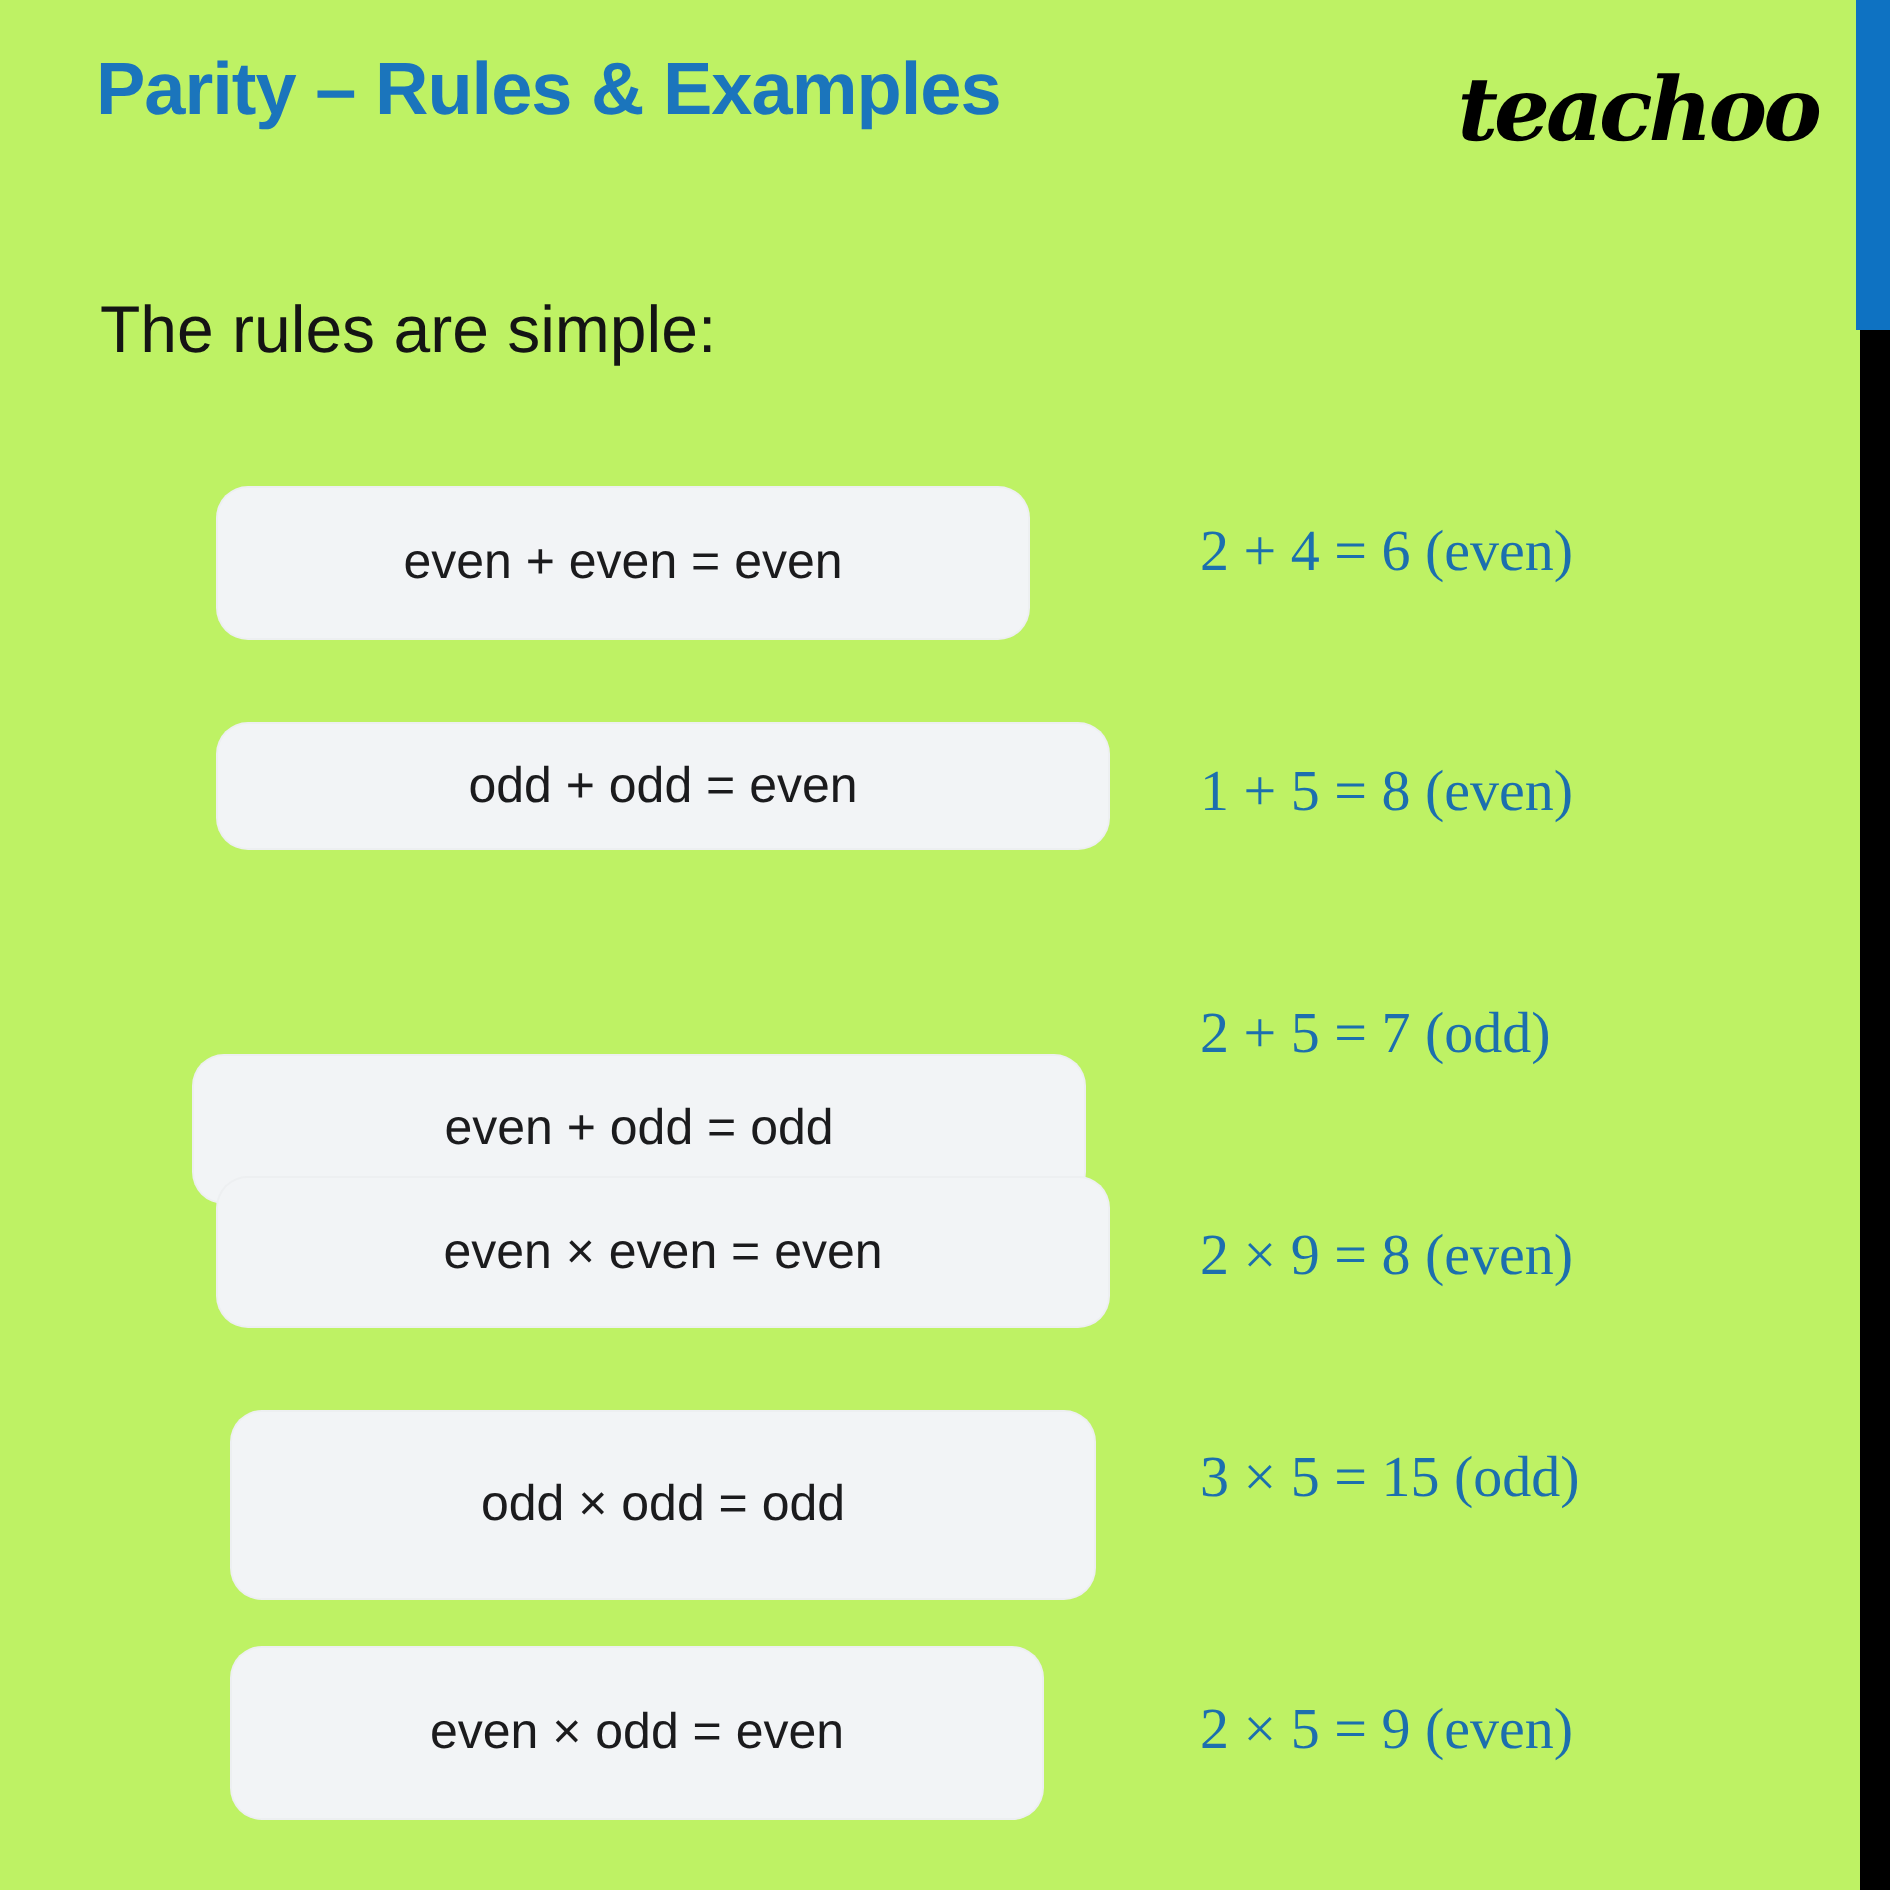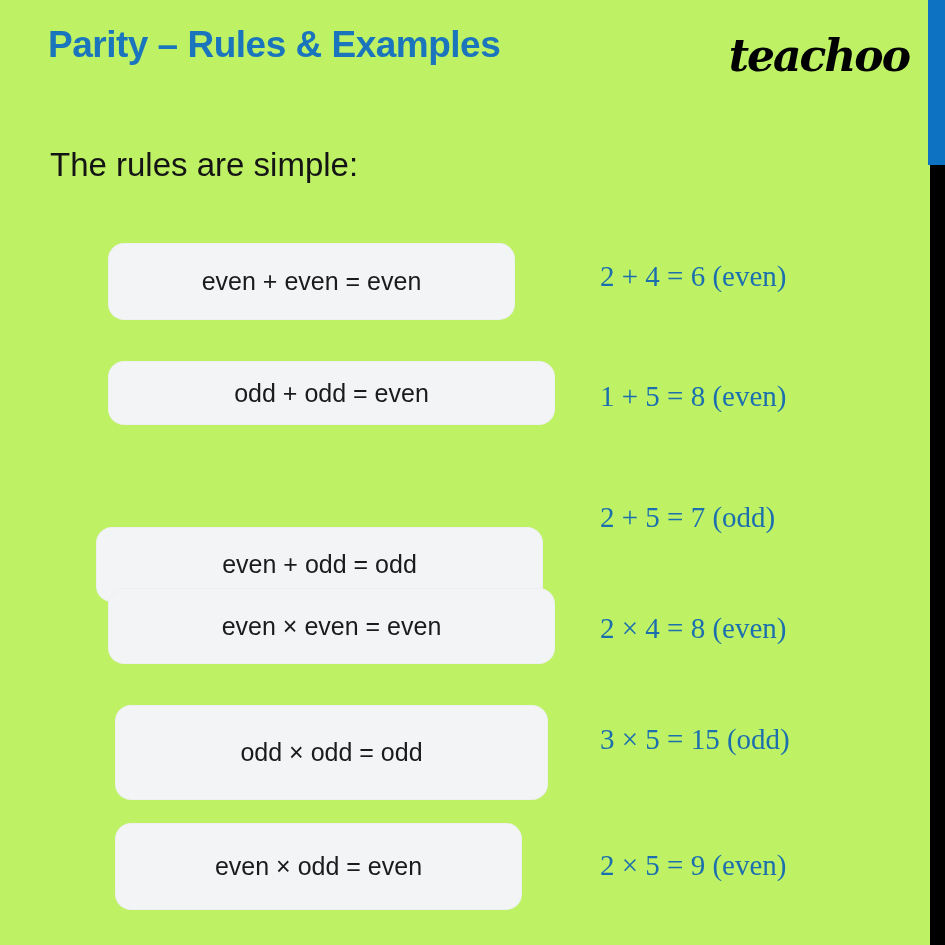--- a/index.html
+++ b/index.html
@@ -115,21 +115,21 @@
   <div class="example-text" style="top:380px;">1 + 5 = 8 (even)</div>
 
   <div class="rule-box" style="left:96px; top:479px; width:447px; height:75px;margin-top:48px;">
     <span class="rule-text">even + odd = odd</span>
   </div>
   <div class="example-text" style="top:501px;">2 + 5 = 7 (odd)</div>
 
   <div class="rule-box" style="left:108px; top:588px; width:447px; height:76px;">
     <span class="rule-text">even × even = even</span>
   </div>
-  <div class="example-text" style="top:612px;">2 × 4 = 8 (even)</div>
+  <div class="example-text" style="top:612px;">2 × 9 = 8 (even)</div>
 
   <div class="rule-box" style="left:115px; top:705px; width:433px; height:95px;">
     <span class="rule-text">odd × odd = odd</span>
   </div>
   <div class="example-text" style="top:723px;">3 × 5 = 15 (odd)</div>
 
   <div class="rule-box" style="left:115px; top:823px; width:407px; height:87px;">
     <span class="rule-text">even × odd = even</span>
   </div>
   <div class="example-text" style="top:849px;">2 × 5 = 9 (even)</div>

